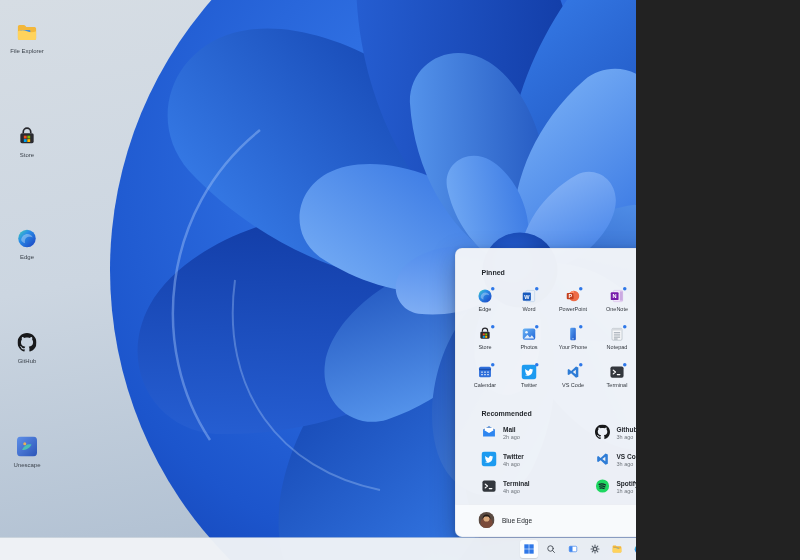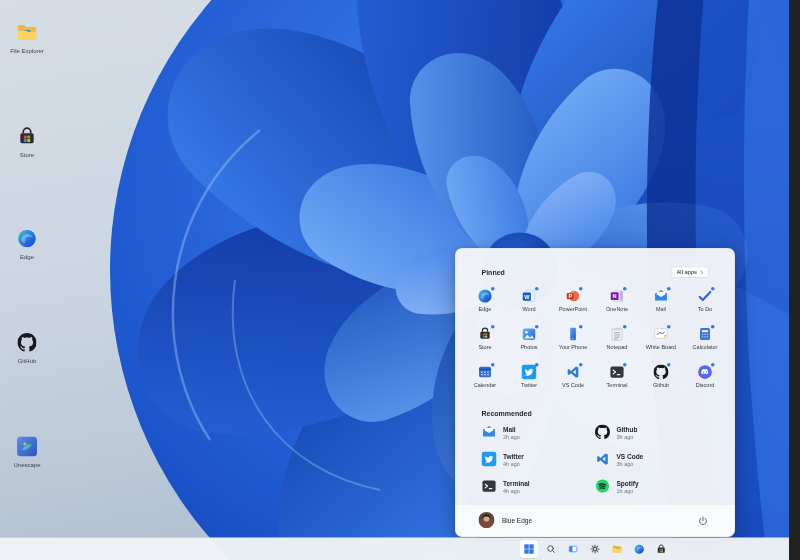--- a/index.html
+++ b/index.html
@@ -1,16 +1,16 @@
 <!DOCTYPE html>
 <html><head>
 <meta charset="utf-8">
 <style>
   html,body{margin:0;padding:0;background:#222;}
-  .screen{position:relative;width:789px;height:560px;overflow:hidden;font-family:"Liberation Sans",sans-serif;cursor:default;}
+  .screen{position:relative;width:636px;height:560px;overflow:hidden;font-family:"Liberation Sans",sans-serif;cursor:default;}
   .scale{position:absolute;left:0;top:0;width:1600px;height:1120px;transform:scale(0.5);transform-origin:0 0;}
   .wallpaper{position:absolute;inset:0;width:1600px;height:1120px;display:block;}
 
   
   .desktop-icons{position:absolute;left:6px;top:0;width:96px;}
   .dicon{position:absolute;left:0;width:96px;display:flex;flex-direction:column;align-items:center;}
   .dicon-img{display:flex;align-items:center;justify-content:center;height:50px;}
   .dicon-label{margin-top:5px;font-size:12px;line-height:13px;color:#3d444d;text-align:center;max-width:92px;}
 
   

